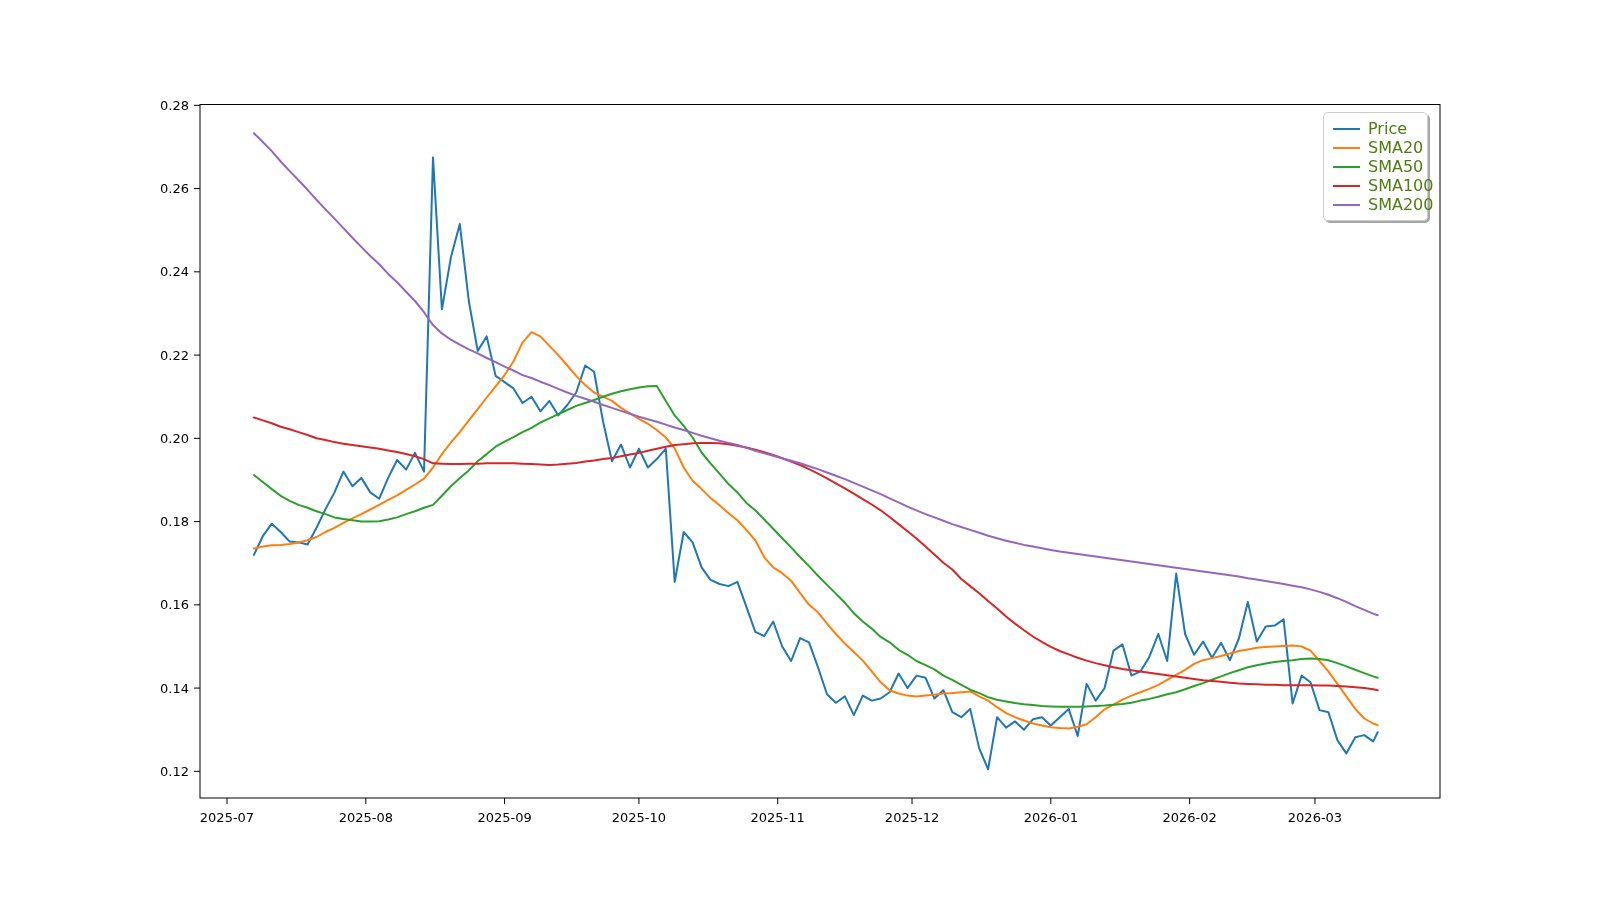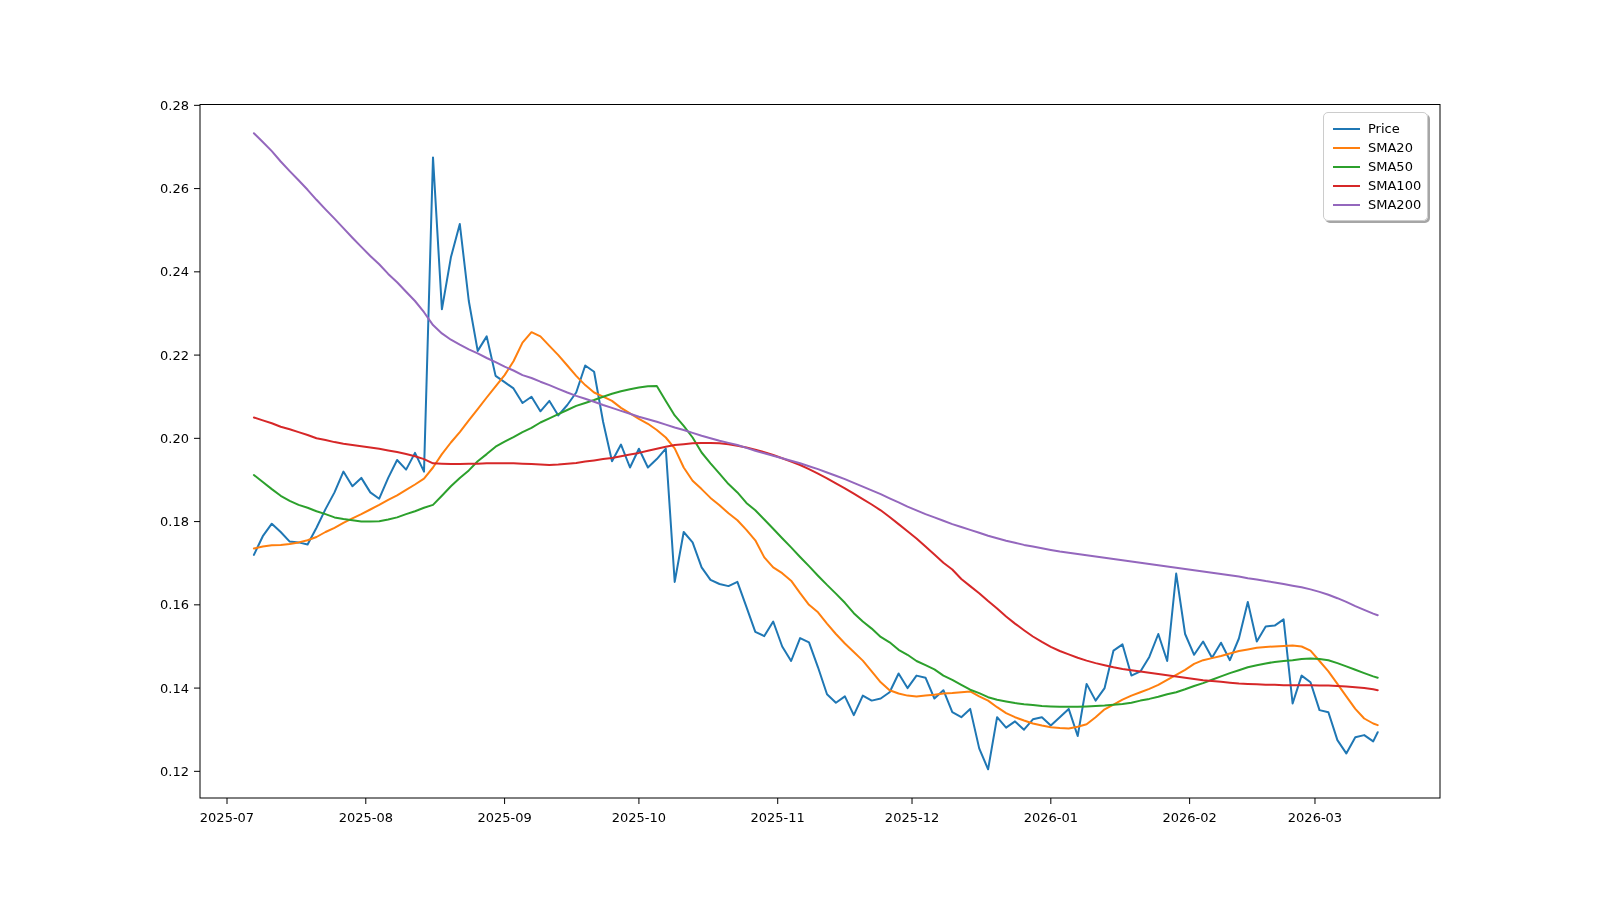--- a/index.html
+++ b/index.html
@@ -7,21 +7,21 @@
   #figure{position:absolute;inset:0;background:#fff;}
   #chart-svg{position:absolute;left:0;top:0;}
   #chart-svg text{font-family:"DejaVu Sans","Liberation Sans",sans-serif;font-size:13px;fill:#000;}
   #legend-box{
     position:absolute;left:1323px;top:112px;width:105px;box-sizing:border-box;
     background:rgba(255,255,255,0.9);border:1px solid #cccccc;border-radius:5px;
     box-shadow:2px 2px 0 #a6a6a6;padding:6px 8px 6px 9px;z-index:5;
   }
   .legend-row{display:flex;align-items:center;height:19px;}
   .legend-swatch{width:27px;height:0;border-top-width:2px;border-top-style:solid;margin-right:8px;flex:none;}
-  .legend-label{font-size:13px;color:#000000;white-space:nowrap;}
+  .legend-label{font-size:16px;color:#4d7c0f;white-space:nowrap;}
 </style>
 </head>
 <body>
 
 <div id="figure">
   <svg id="chart-svg" width="1600" height="900" viewBox="0 0 1600 900">
       <rect x="200" y="104.5" width="1240" height="693.5" fill="none" stroke="#000" stroke-width="1"></rect>
       <line x1="200" y1="771.3325" x2="194" y2="771.3325" stroke="#000" stroke-width="1"></line>
       <text x="189" y="775.8325" text-anchor="end">0.12</text>
       <line x1="200" y1="688.0825" x2="194" y2="688.0825" stroke="#000" stroke-width="1"></line>

